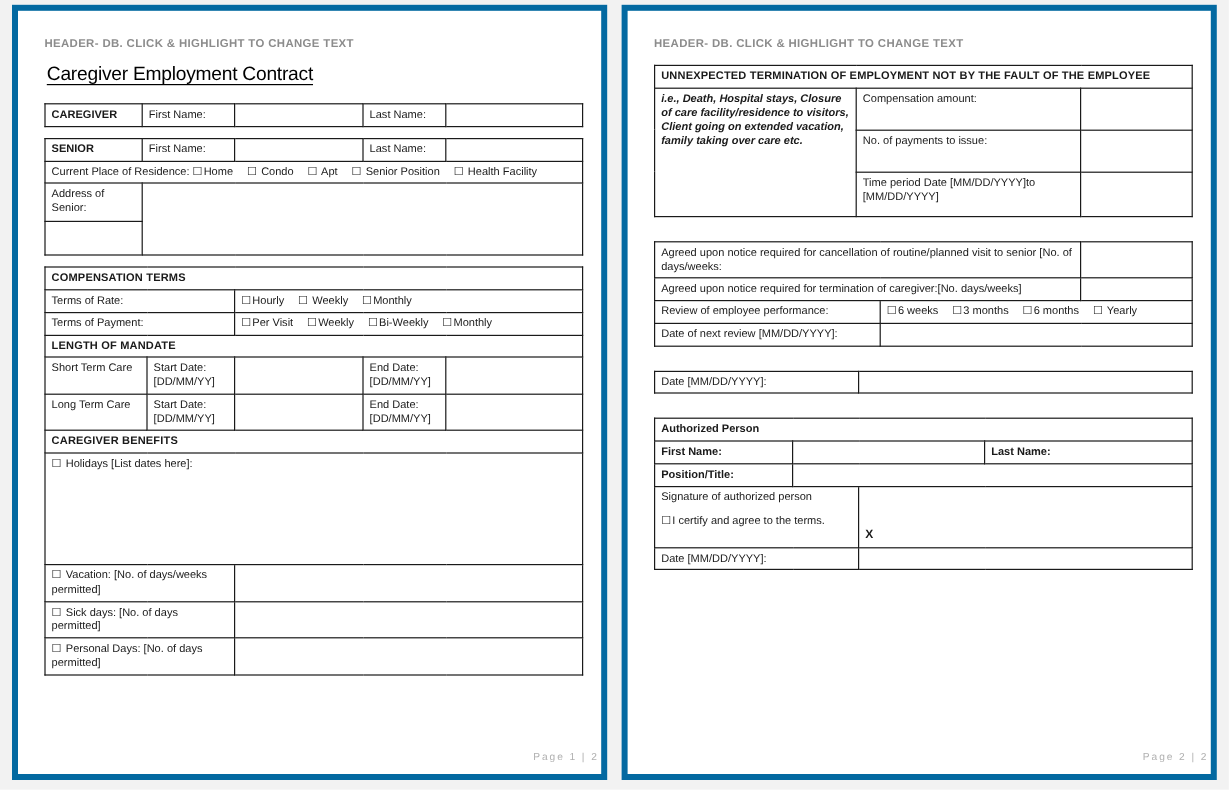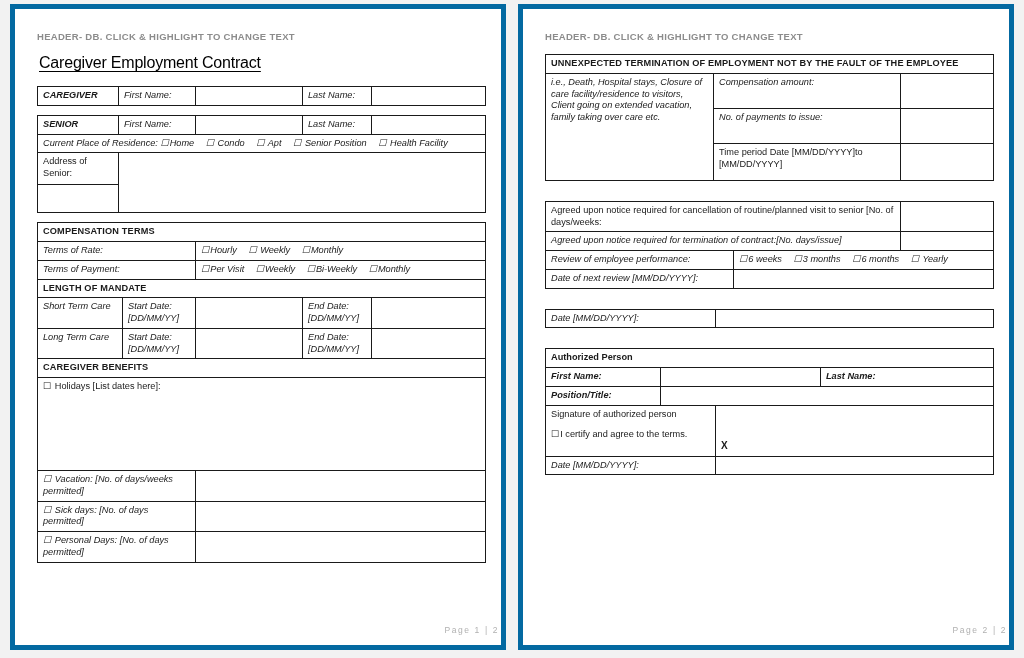--- a/index.html
+++ b/index.html
@@ -78,30 +78,30 @@
   }
   table.ft td {
     border: 1px solid #1a1a1a;
     padding: 3px 5px 3px 5px;
     font-size: 9.2px;
     color: #1a1a1a;
     vertical-align: top;
     line-height: 1.28;
     word-wrap: break-word;
   }
-  td.mid { vertical-align: middle; font-style: italic; }
+  td.mid { vertical-align: middle; }
   td.b { font-weight: bold; }
   td.hdr {
     font-weight: bold;
     font-size: 10px;
     letter-spacing: 0.15px;
   }
   td.ital {
     font-style: italic;
-    font-weight: normal;
+    font-weight: bold;
     line-height: 1.38;
   }
   .cbrow { white-space: nowrap; }
   .cb { margin-right: 1px; }
   .sigx {
     font-weight: bold;
     font-size: 10px;
     display: block;
   }
   .sig-cell { position: relative; }
@@ -300,21 +300,21 @@
           <col style="width:188px">
           <col style="width:167px">
           <col style="width:93px">
         </colgroup>
       <tbody>
         <tr>
           <td colspan="2">Agreed upon notice required for cancellation of routine/planned visit to senior [No. of days/weeks:</td>
           <td>&nbsp;</td>
         </tr>
         <tr>
-          <td class="mid" colspan="2">Agreed upon notice required for termination of contract:[No. days/issue]</td>
+          <td class="mid" colspan="2">Agreed upon notice required for termination of caregiver:[No. days/weeks]</td>
           <td class="mid">&nbsp;</td>
         </tr>
         <tr>
           <td class="mid">Review of employee performance:</td>
           <td class="mid cbrow" colspan="2">
             <span class="opt"><span class="cb">☐</span><span>6 weeks</span></span>
             <span class="opt"><span class="cb">☐</span><span>3 months</span></span>
             <span class="opt"><span class="cb">☐</span><span>6 months</span></span>
             <span class="opt"><span class="cb">☐</span> <span>Yearly</span></span>
           </td>

